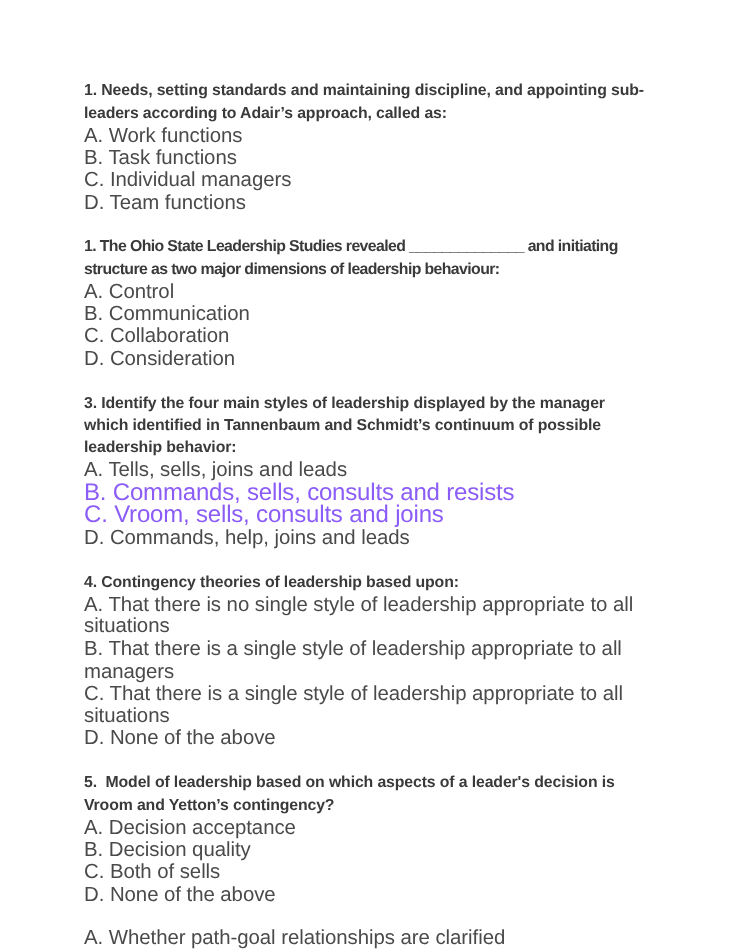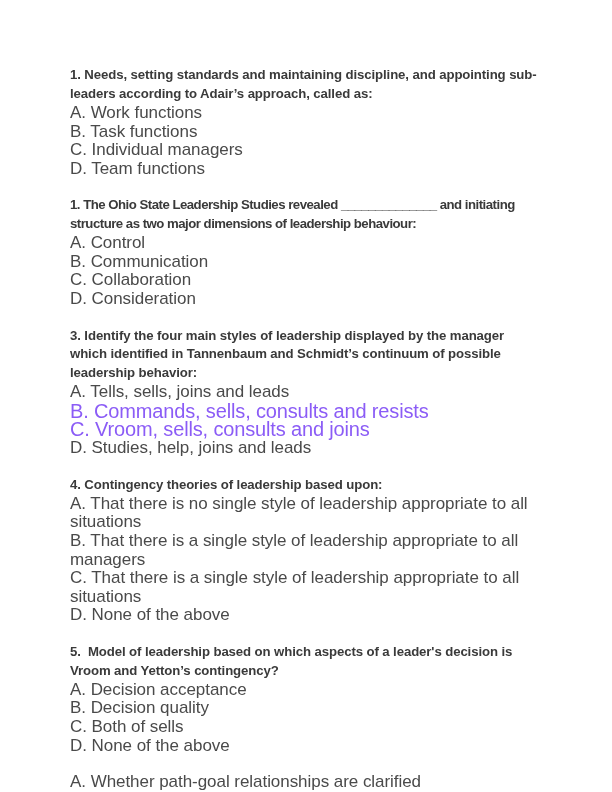--- a/index.html
+++ b/index.html
@@ -98,21 +98,21 @@
         <li class="option">D. Consideration</li>
       </ul>
     </div>
 
     <div class="question-block">
       <p class="stem">3. Identify the four main styles of leadership displayed by the manager which identified in Tannenbaum and Schmidt’s continuum of possible leadership behavior:</p>
       <ul class="options">
         <li class="option">A. Tells, sells, joins and leads</li>
         <li class="option wide">B. Commands, sells, consults and resists</li>
         <li class="option wide">C. Vroom, sells, consults and joins</li>
-        <li class="option">D. Studies, help, joins and leads</li>
+        <li class="option">D. Commands, help, joins and leads</li>
       </ul>
     </div>
 
     <div class="question-block">
       <p class="stem">4. Contingency theories of leadership based upon:</p>
       <ul class="options">
         <li class="option">A. That there is no single style of leadership appropriate to all situations</li>
         <li class="option">B. That there is a single style of leadership appropriate to all managers</li>
         <li class="option">C. That there is a single style of leadership appropriate to all situations</li>
         <li class="option">D. None of the above</li>

